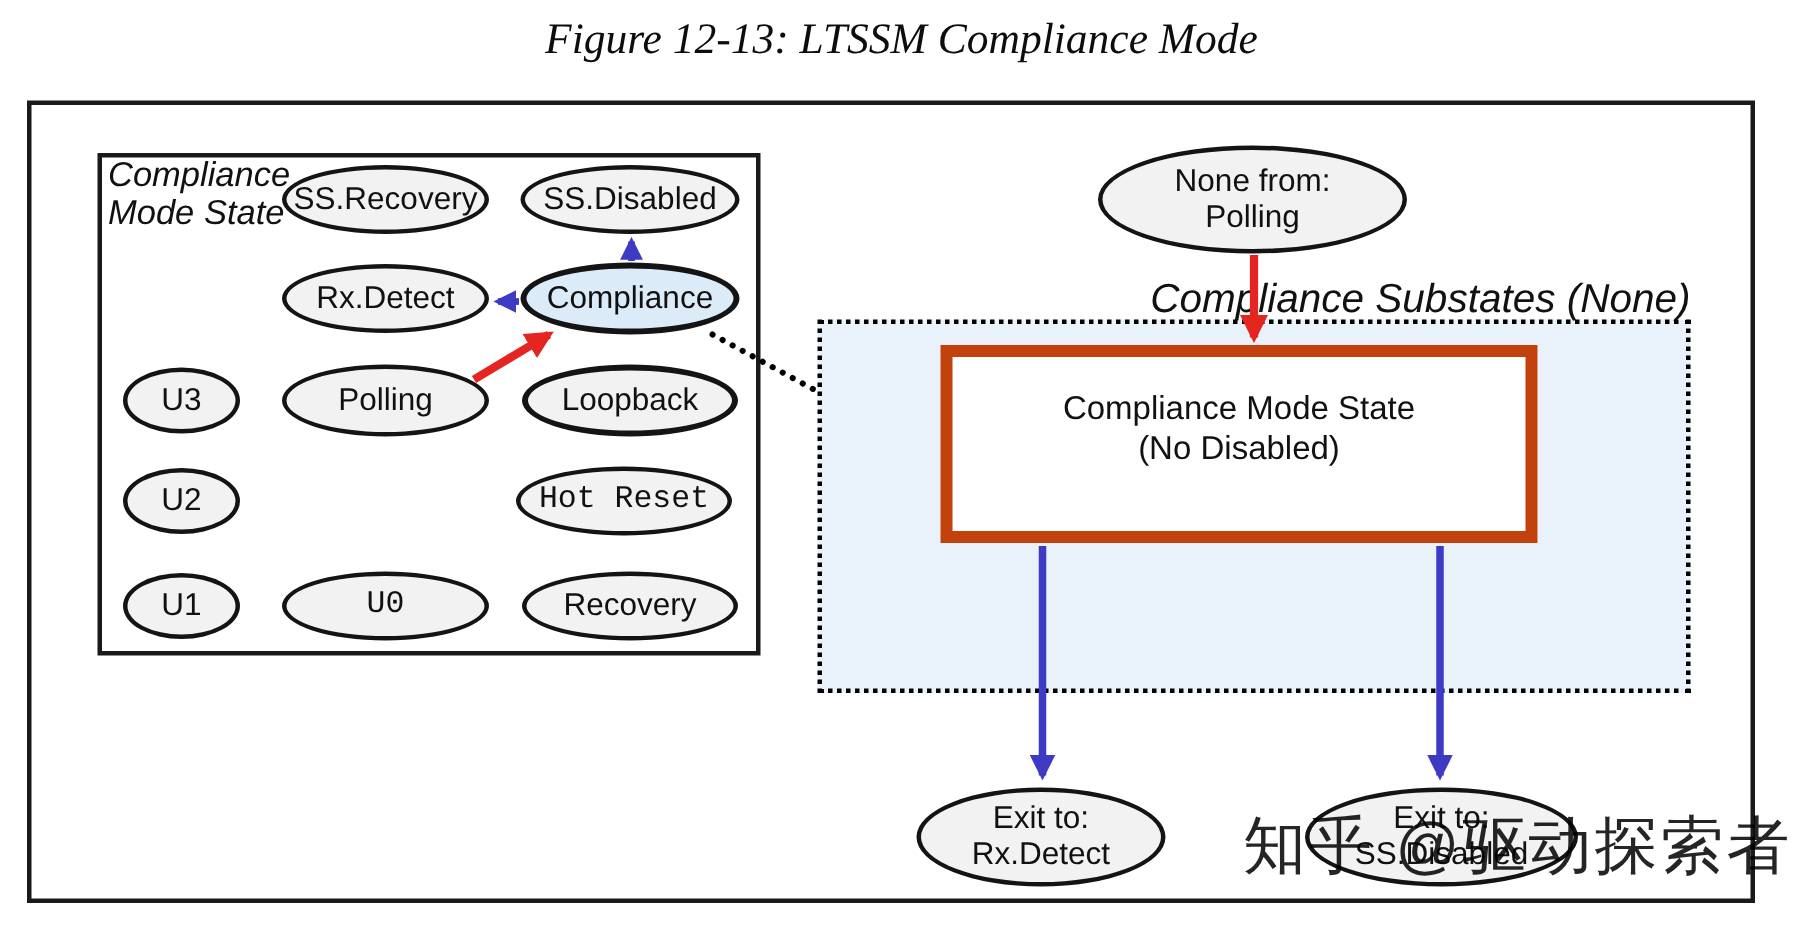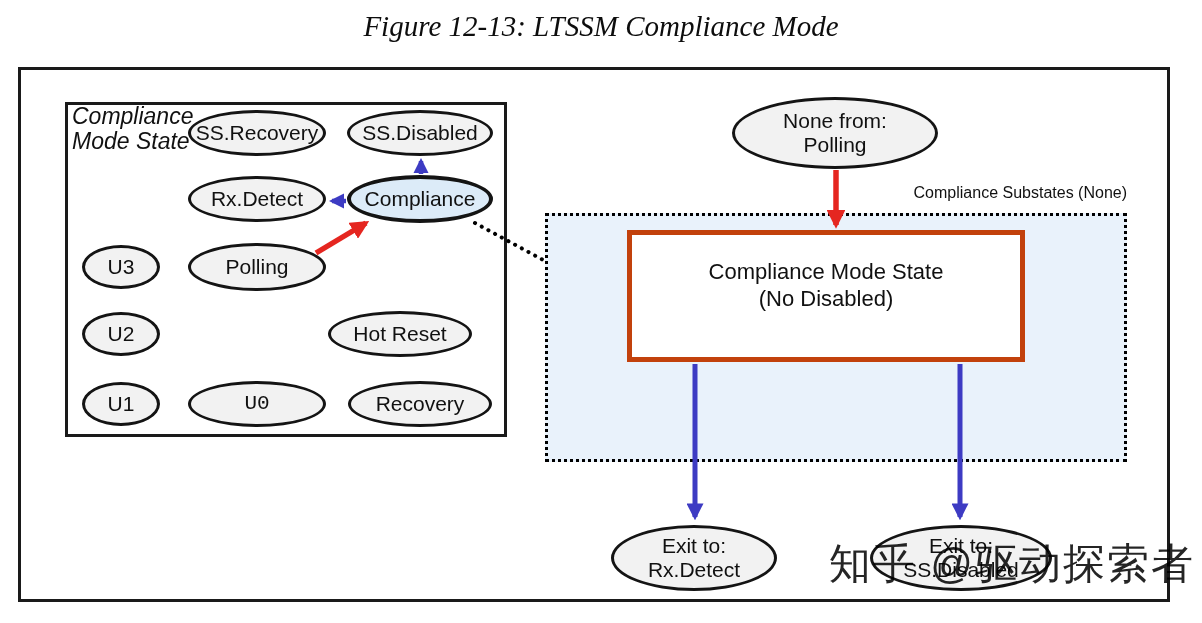--- a/index.html
+++ b/index.html
@@ -23,33 +23,33 @@
   .hl{background:#dcebf8;}
   
   .pos-ssinactive{left:188px;top:110px;width:138px;height:46px;}
   .pos-ssdisabled{left:347px;top:110px;width:146px;height:46px;}
   .pos-rxdetect{left:188px;top:176px;width:138px;height:46px;}
   .pos-compliance{left:347px;top:175px;width:146px;height:48px;}
   .pos-u3{left:82px;top:245px;width:78px;height:44px;}
   .pos-polling{left:188px;top:243px;width:138px;height:48px;}
   .pos-loopback{left:348px;top:243px;width:144px;height:48px;}
   .pos-u2{left:82px;top:312px;width:78px;height:44px;}
-  .pos-hotreset{left:328px;top:311px;width:144px;height:46px;}
+  .pos-hotreset{left:344px;top:311px;width:144px;height:46px;font-family:Liberation Mono, monospace;}
   .pos-u1{left:82px;top:382px;width:78px;height:44px;justify-content:center;}
   .pos-u0{left:188px;top:381px;width:138px;height:46px;font-family:Liberation Mono, monospace;}
   .pos-recovery{left:348px;top:381px;width:144px;height:46px;}
   
   .pos-enter{left:732px;top:97px;width:206px;height:72px;}
   .pos-exit1{left:611px;top:525px;width:166px;height:66px;}
   .pos-exit2{left:870px;top:525px;width:182px;height:66px;}
   .substates-box{position:absolute;left:545px;top:213px;width:582px;height:249px;
         background:#e9f2fb;border:3px dotted #000;box-sizing:border-box;z-index:1;}
-  .substates-label{position:absolute;top:184px;right:75px;font-size:16px;z-index:2;}
+  .substates-label{position:absolute;top:184px;right:75px;font-size:27px;z-index:2;font-style:italic;}
   .main-box{position:absolute;left:627px;top:230px;width:398px;height:132px;
-        background:#ffffff;border:5px solid #c2410c;box-sizing:border-box;
+        background:#ffffff;border:8px solid #c2410c;box-sizing:border-box;
         display:flex;flex-direction:column;align-items:center;justify-content:center;
         font-size:22px;line-height:1.25;text-align:center;z-index:2;
         padding-bottom:22px;}
   .arrows{position:absolute;left:0;top:0;width:1202px;height:623px;z-index:3;pointer-events:none;}
   .watermark{position:absolute;right:7px;top:536px;font-size:42px;color:#000000;
         opacity:0.85;z-index:4;letter-spacing:2px;white-space:nowrap;}
 </style>
 </head>
 <body>
 
@@ -75,20 +75,23 @@
     <span class="line">Rx.Detect</span>
   </div>
   <div class="st thick hl pos-compliance">
     <span class="line">Compliance</span>
   </div>
   <div class="st pos-u3">
     <span class="line">U3</span>
   </div>
   <div class="st pos-polling">
     <span class="line">Polling</span>
+  </div>
+  <div class="st thick pos-loopback">
+    <span class="line">Loopback</span>
   </div>
   <div class="st pos-u2">
     <span class="line">U2</span>
   </div>
   <div class="st pos-hotreset">
     <span class="line">Hot Reset</span>
   </div>
   <div class="st pos-u1">
     <span class="line">U1</span>
   </div>

